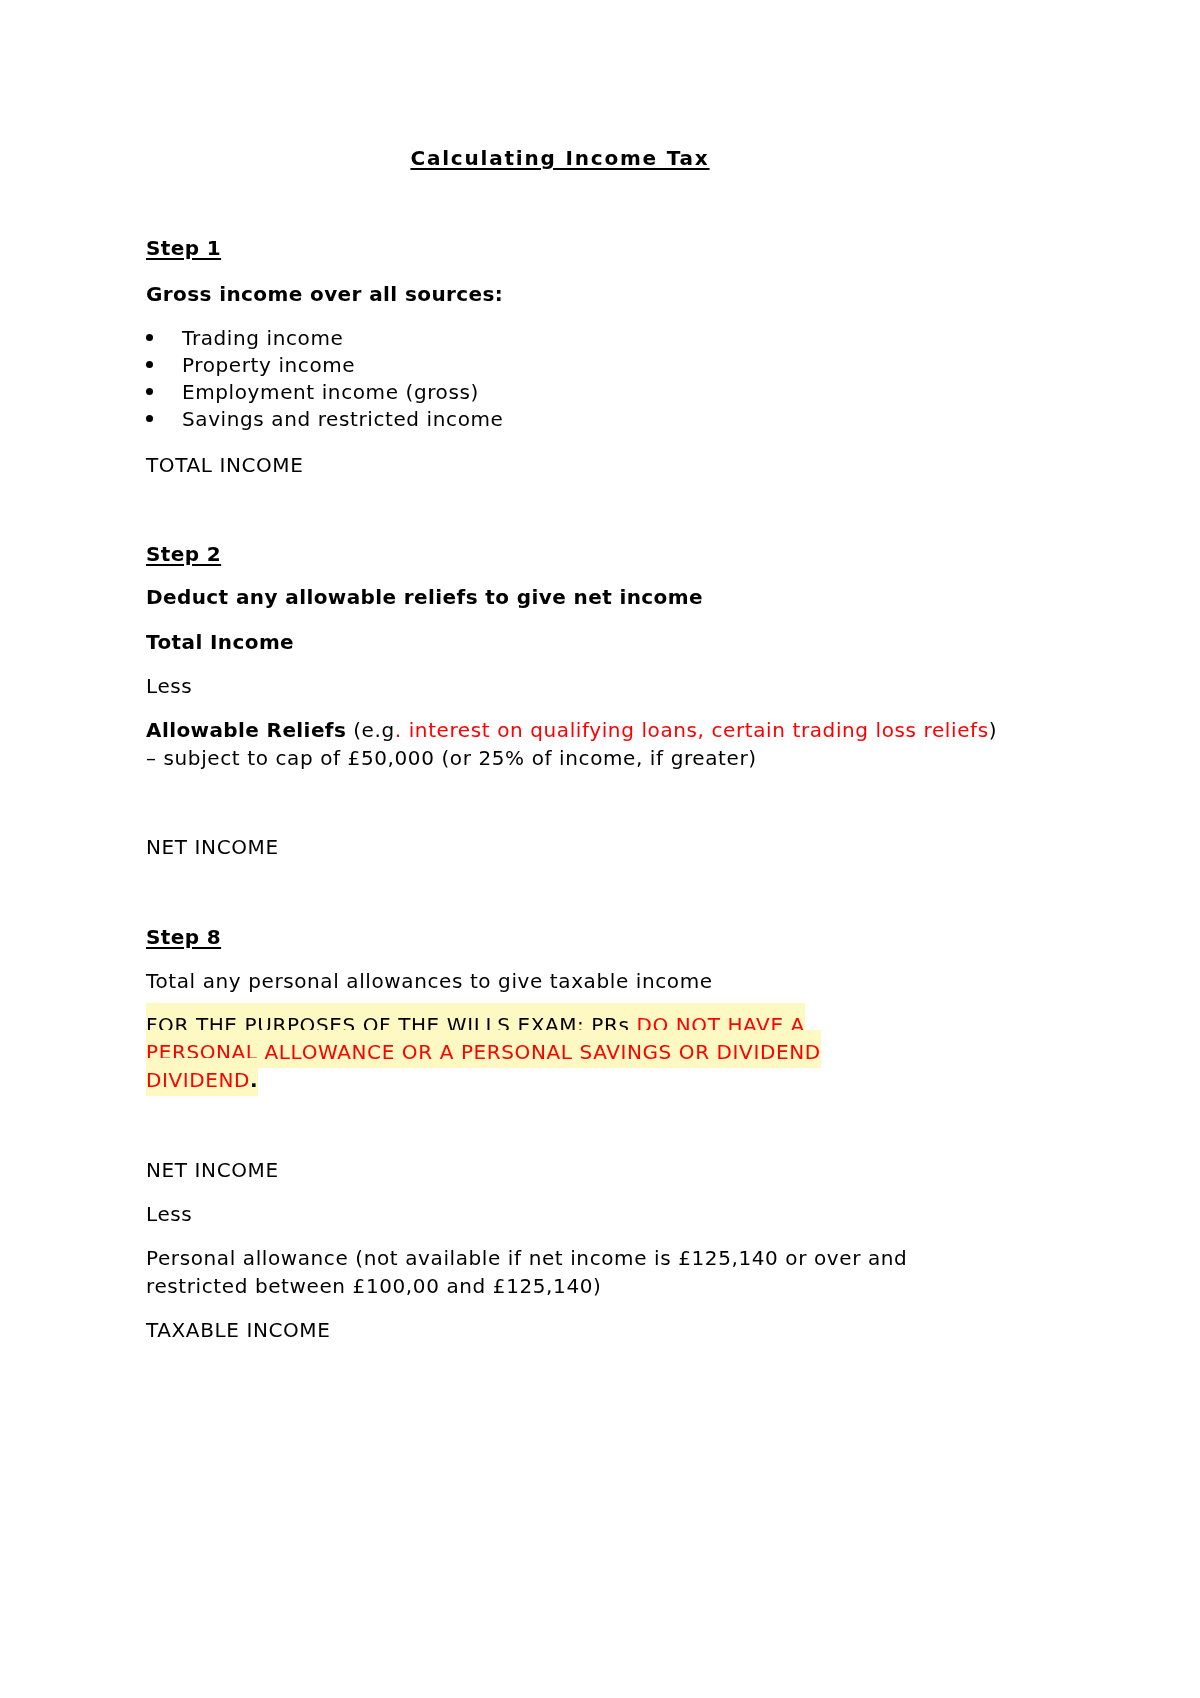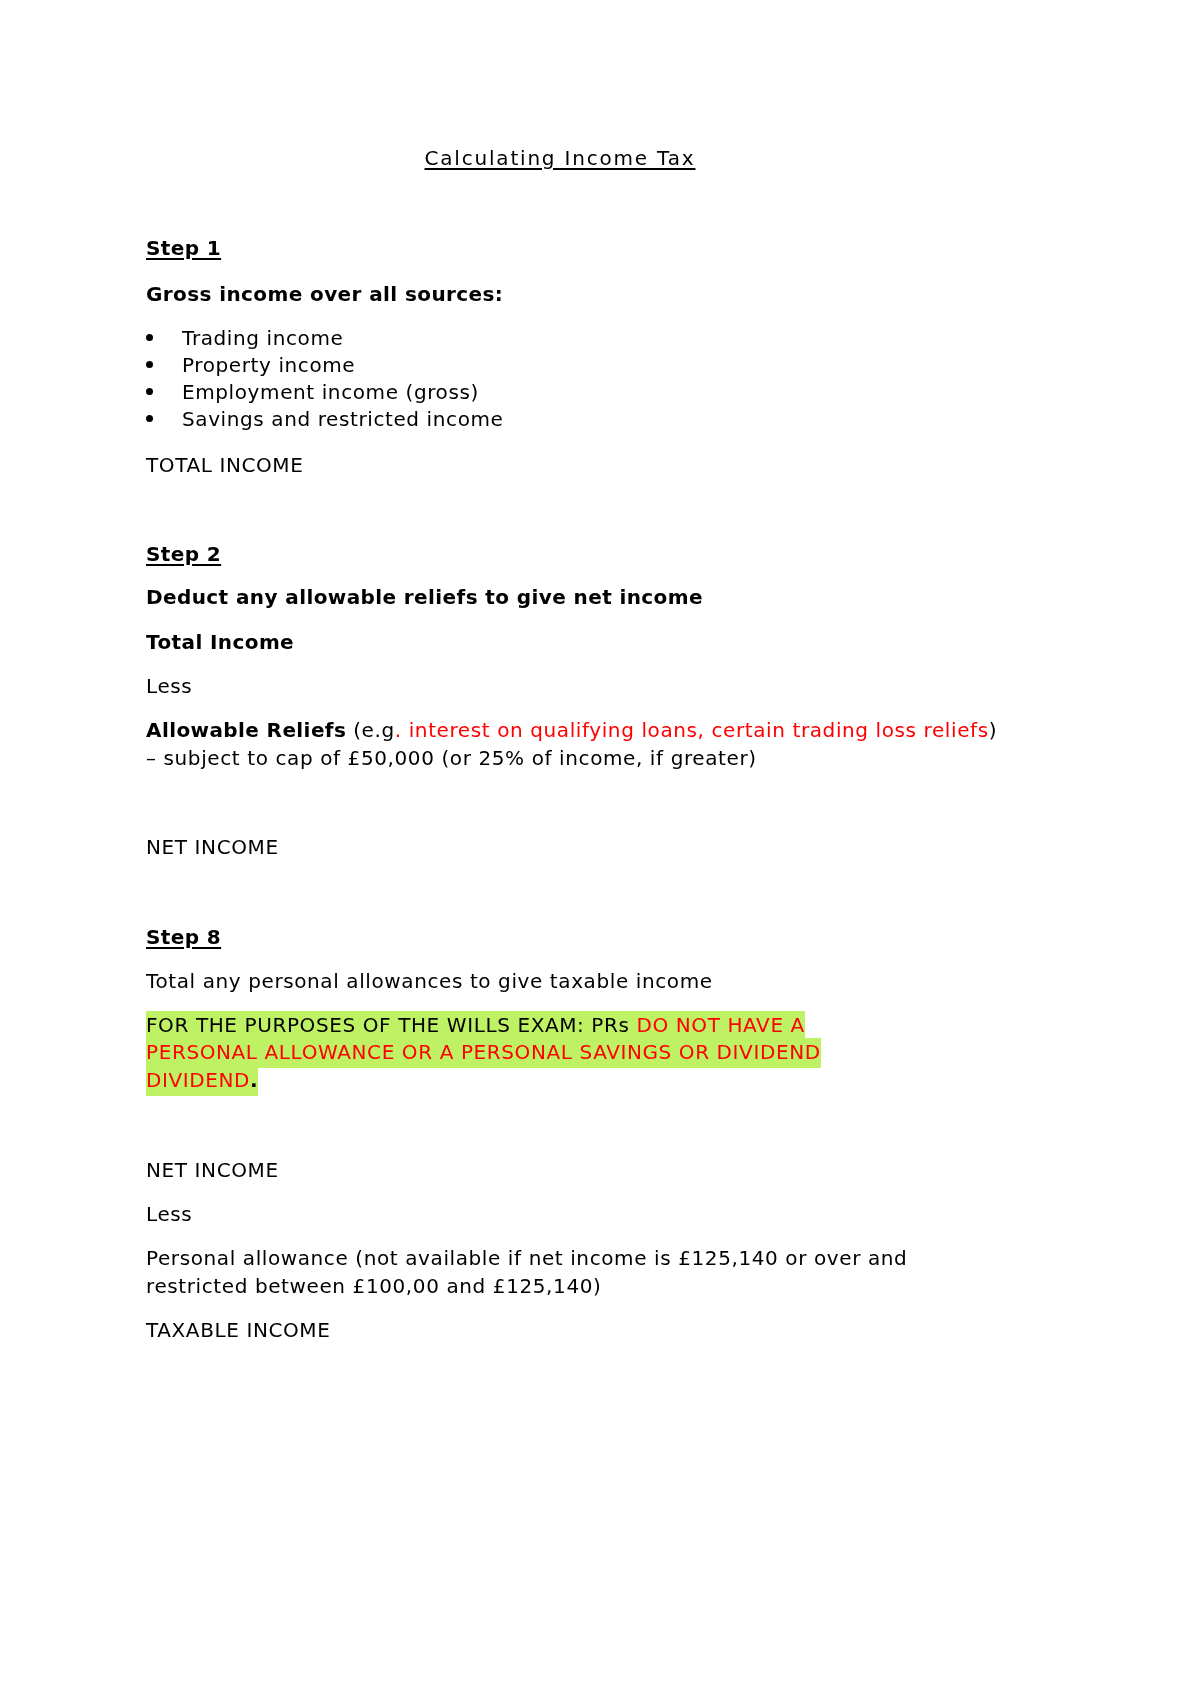--- a/index.html
+++ b/index.html
@@ -2,23 +2,23 @@
 <html><head>
   <meta charset="utf-8">
   <style>
     html, body { margin: 0; padding: 0; background: #ffffff; }
     body { width: 1200px; height: 1698px; position: relative; overflow: hidden;
            font-family: "DejaVu Sans", sans-serif; color: #000; font-size: 20px; }
     .ln { position: absolute; left: 146px; white-space: nowrap; line-height: 1; letter-spacing: 0.6px; }
     .b { font-weight: bold; letter-spacing: 0.4px; }
     .u { text-decoration: underline; text-underline-offset: 3px; text-align: center; }
     .red { color: #ff0000; }
-    .hl { background: #bef264; padding: 2px 0 4px 0; text-align: center; }
+    .hl { background: #fef9c3; padding: 10px 0 4px 0; text-align: center; }
     .title { position: absolute; left: 0; width: 1120px; text-align: center; top: 148px;
-             letter-spacing: 1.8px; line-height: 1; text-decoration: underline; text-underline-offset: 3px; }
+             letter-spacing: 1.8px; line-height: 1; text-decoration: underline; text-underline-offset: 3px; font-weight: bold; }
     .bullet { position: absolute; left: 146px; }
     .bullet .dot { position: absolute; left: 0; top: 6px; width: 7px; height: 7px; border-radius: 50%; background: #000; }
     .bullet .txt { position: absolute; left: 36px; white-space: nowrap; letter-spacing: 0.6px; line-height: 1; text-align: right; }
   </style>
 </head>
 <body>
 
 <div>
 
   <div class="title">Calculating Income Tax</div>

